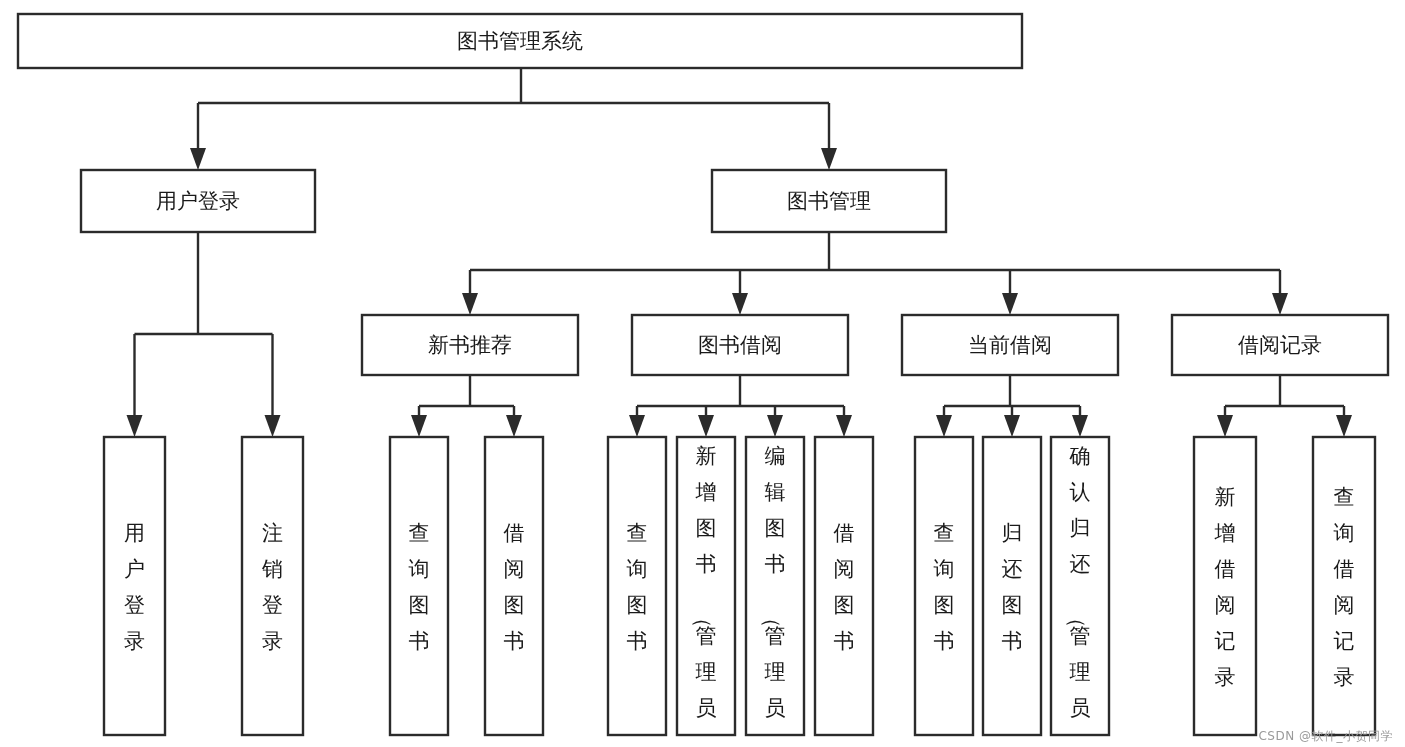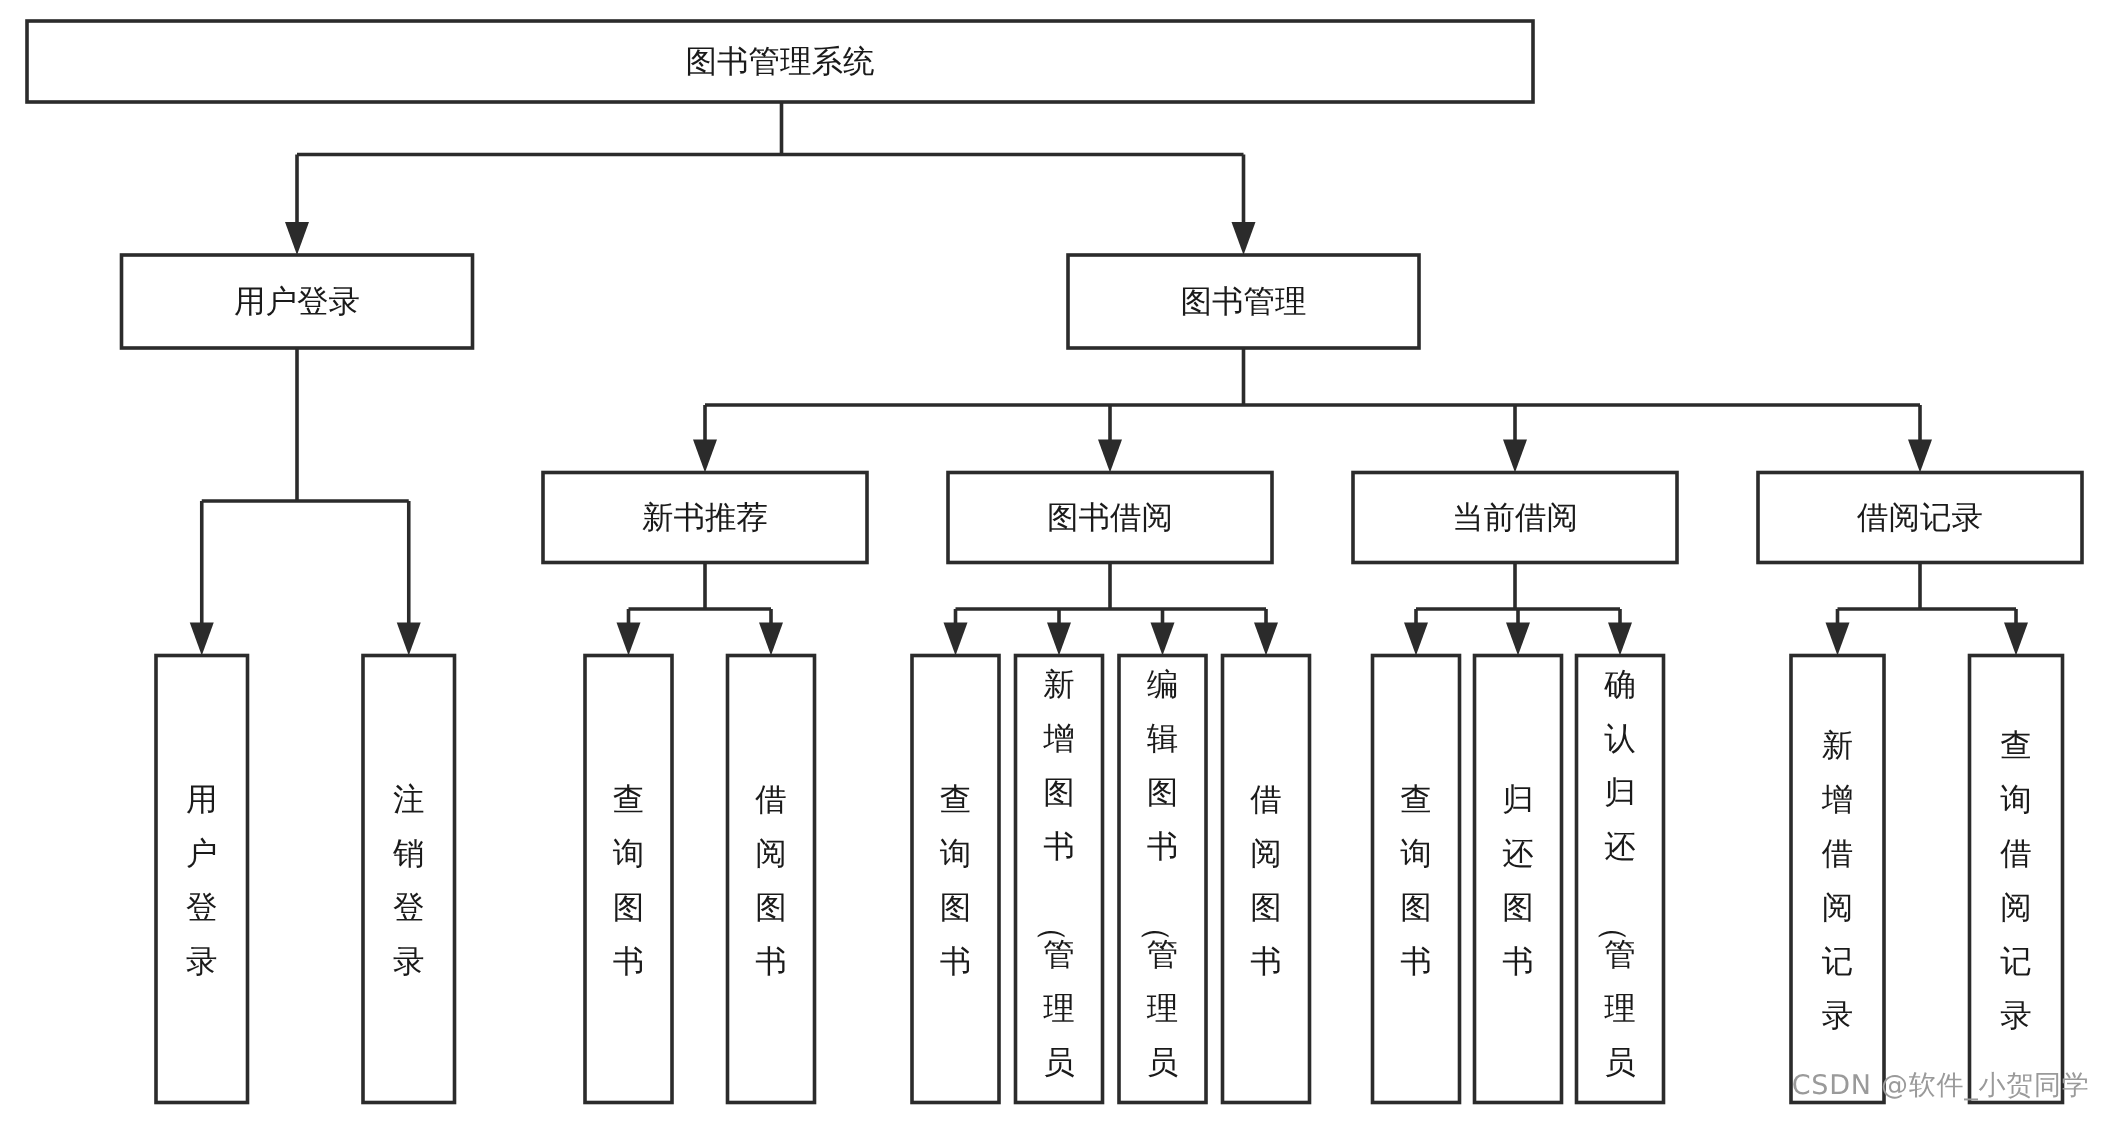--- a/index.html
+++ b/index.html
@@ -53,23 +53,23 @@
   }
   .node-label-v {
     font-family: "DejaVu Sans", "Liberation Sans", sans-serif;
     font-size: 21px;
     fill: #1a1a1a;
     text-anchor: middle;
   }
   .watermark {
     position: absolute;
     right: 12px;
-    bottom: 12px;
-    font-family: "DejaVu Sans", "Liberation Sans", sans-serif;
-    font-size: 18px;
+    bottom: 2px;
+    font-family: "DejaVu Sans", "Liberation Sans", sans-serif;
+    font-size: 12px;
     color: #9a9a9a;
     letter-spacing: 0.5px;
     white-space: nowrap;
     pointer-events: none;
   }
 </style>
 </head>
 <body>
 
 <div id="diagram-root">

